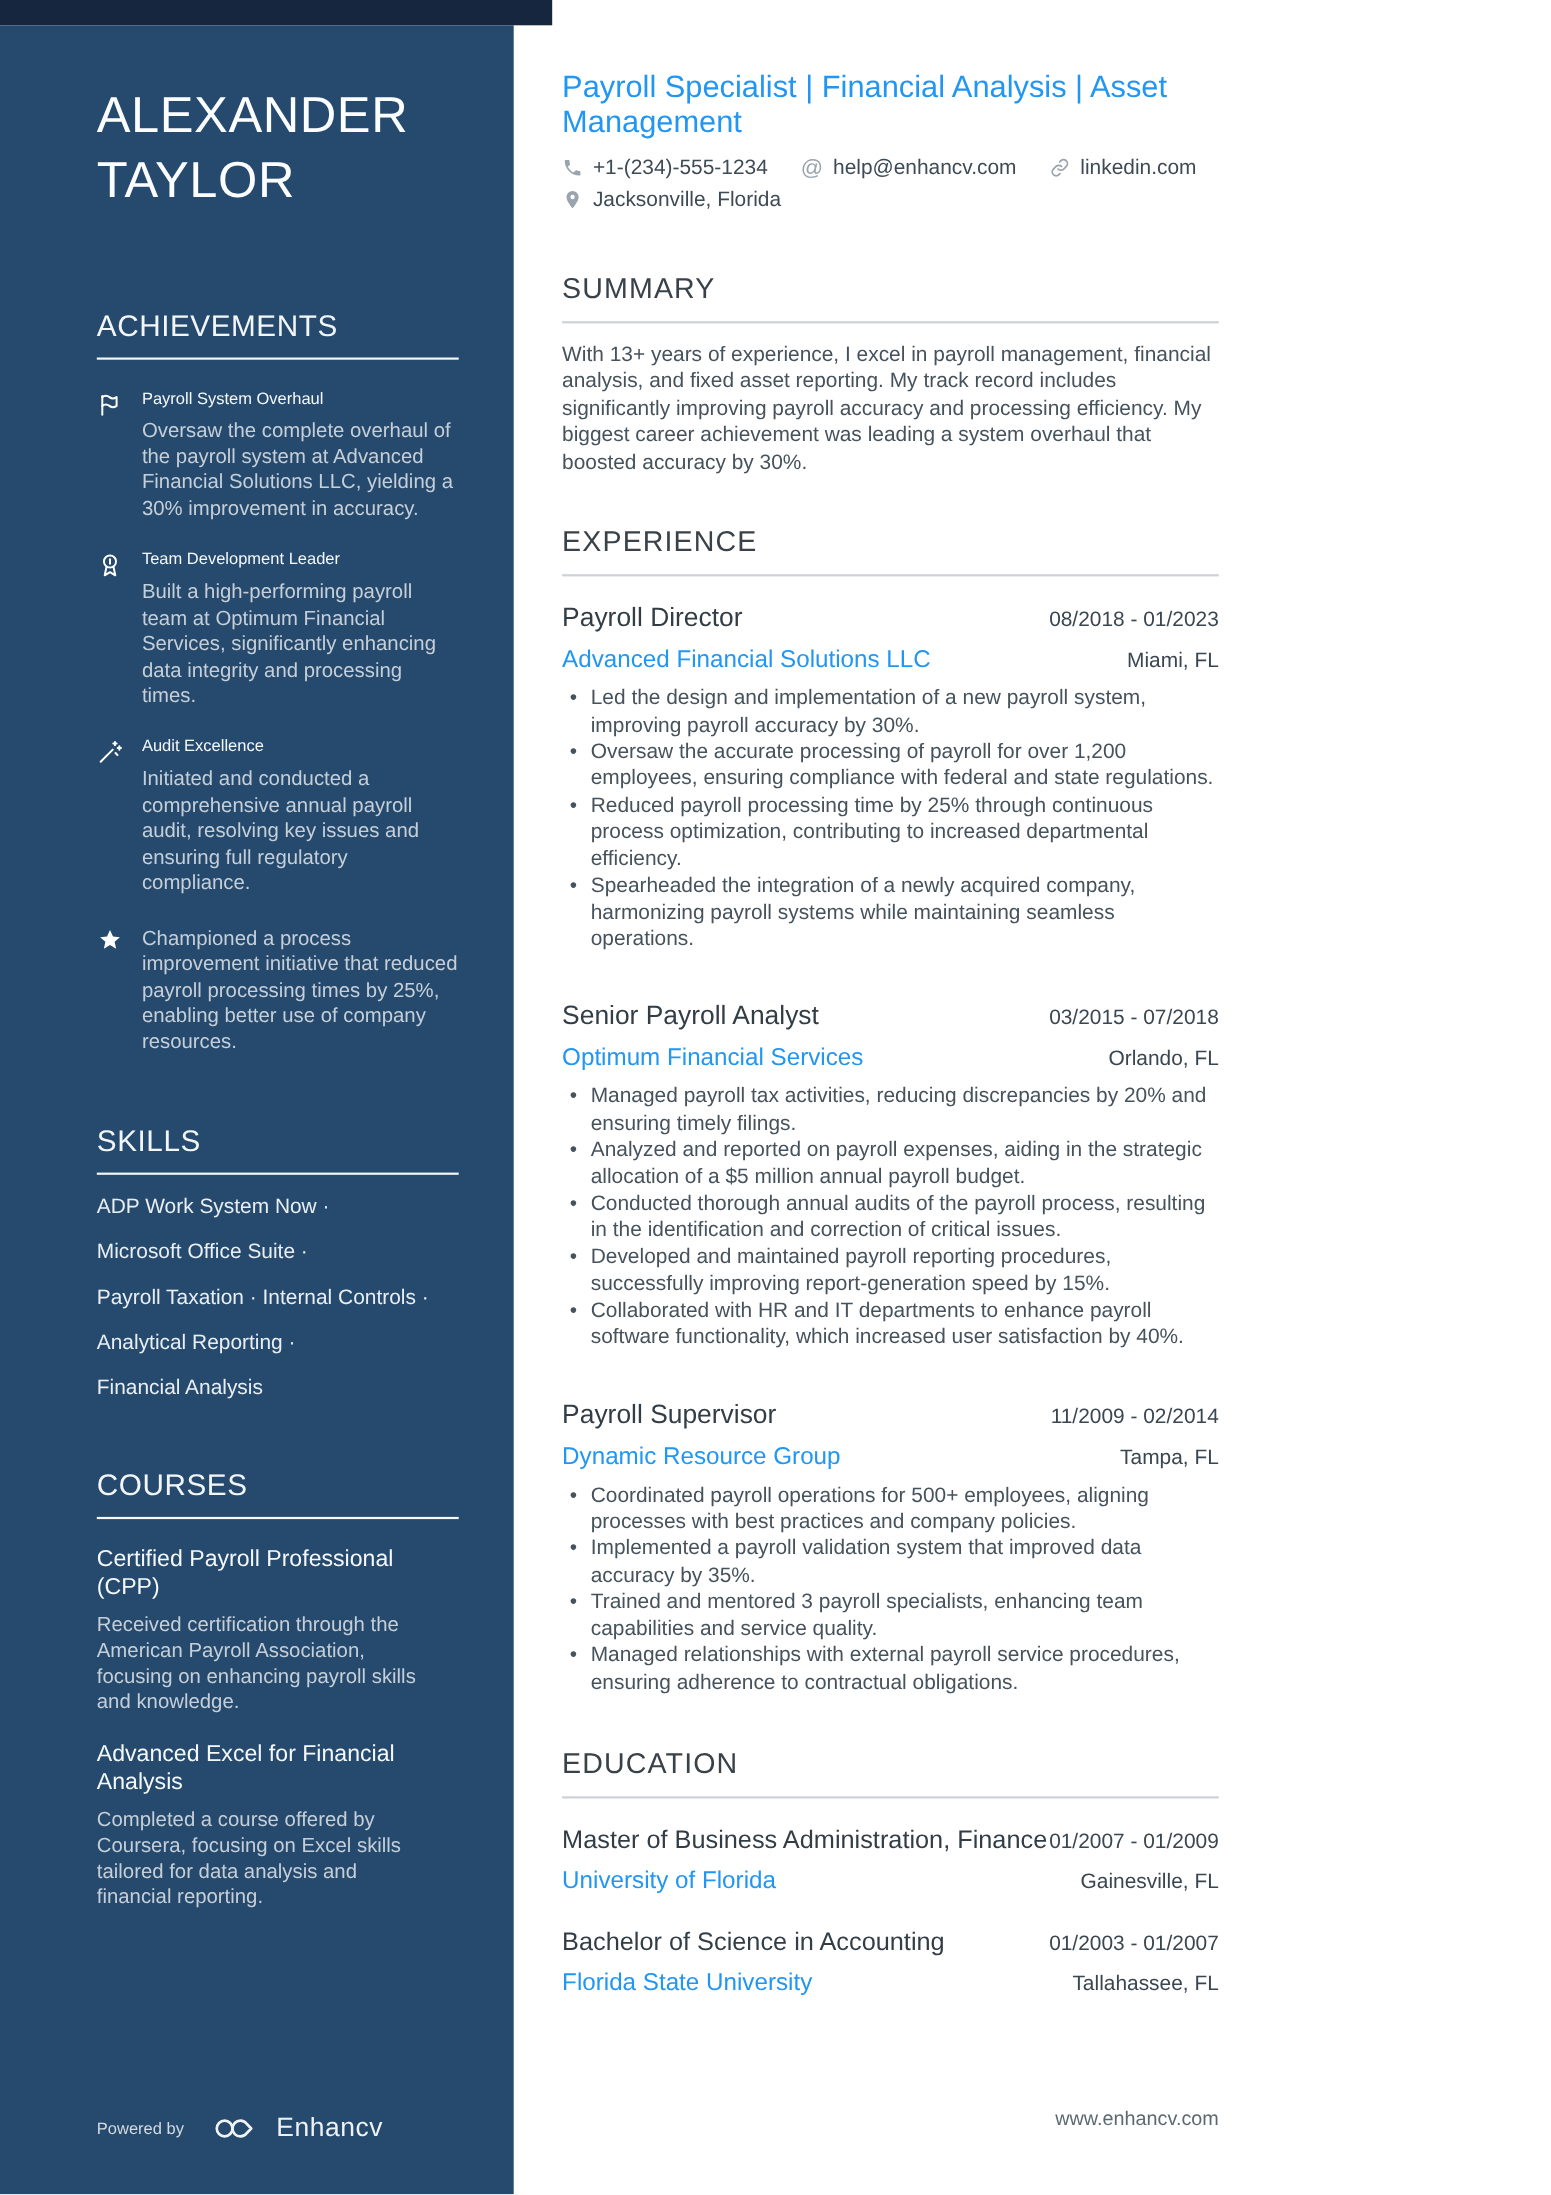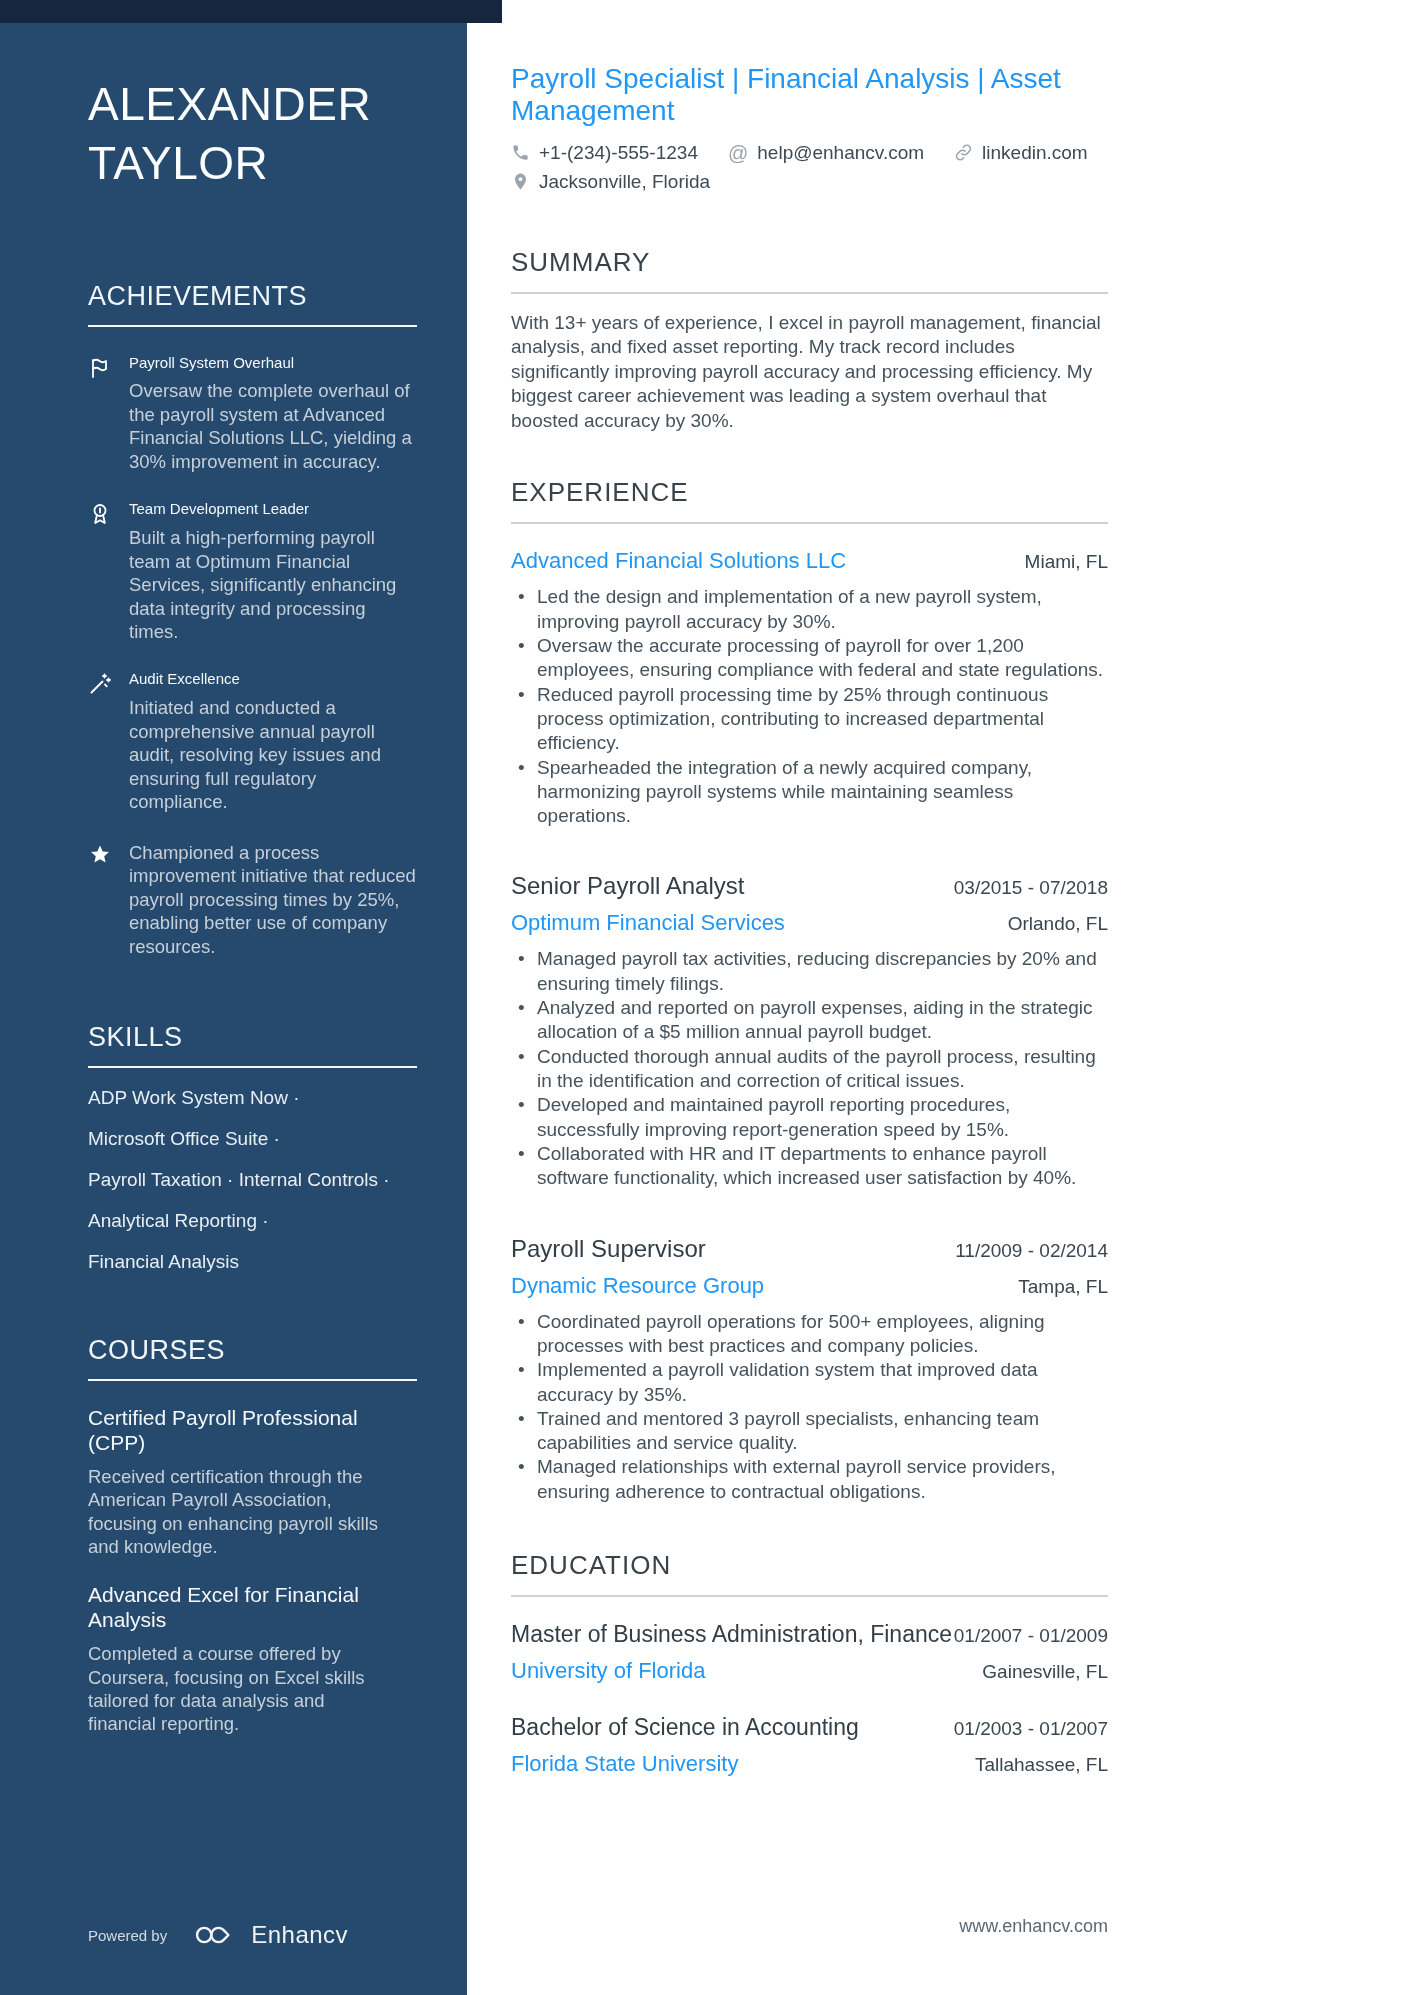--- a/index.html
+++ b/index.html
@@ -224,20 +224,24 @@
 
     <section class="m-section summary">
       <h2 class="m-heading">SUMMARY</h2>
       <p class="summary-text">With 13+ years of experience, I excel in payroll management, financial analysis, and fixed asset reporting. My track record includes significantly improving payroll accuracy and processing efficiency. My biggest career achievement was leading a system overhaul that boosted accuracy by 30%.</p>
     </section>
 
     <section class="m-section experience">
       <h2 class="m-heading">EXPERIENCE</h2>
 
       <div class="job">
+        <div class="row">
+          <h3 class="role">Payroll Director</h3>
+          <span class="dates">08/2018 - 01/2023</span>
+        </div>
         <div class="row sub">
           <span class="company">Advanced Financial Solutions LLC</span>
           <span class="place">Miami, FL</span>
         </div>
         <ul class="bullets">
           <li>Led the design and implementation of a new payroll system, improving payroll accuracy by 30%.</li>
           <li>Oversaw the accurate processing of payroll for over 1,200 employees, ensuring compliance with federal and state regulations.</li>
           <li>Reduced payroll processing time by 25% through continuous process optimization, contributing to increased departmental efficiency.</li>
           <li>Spearheaded the integration of a newly acquired company, harmonizing payroll systems while maintaining seamless operations.</li>
         </ul>
@@ -267,21 +271,21 @@
           <span class="dates">11/2009 - 02/2014</span>
         </div>
         <div class="row sub">
           <span class="company">Dynamic Resource Group</span>
           <span class="place">Tampa, FL</span>
         </div>
         <ul class="bullets">
           <li>Coordinated payroll operations for 500+ employees, aligning processes with best practices and company policies.</li>
           <li>Implemented a payroll validation system that improved data accuracy by 35%.</li>
           <li>Trained and mentored 3 payroll specialists, enhancing team capabilities and service quality.</li>
-          <li>Managed relationships with external payroll service providers, ensuring adherence to contractual obligations.</li>
+          <li>Managed relationships with external payroll service procedures, ensuring adherence to contractual obligations.</li>
         </ul>
       </div>
     </section>
 
     <section class="m-section education">
       <h2 class="m-heading">EDUCATION</h2>
 
       <div class="edu">
         <div class="row">
           <h3 class="degree">Master of Business Administration, Finance</h3>

